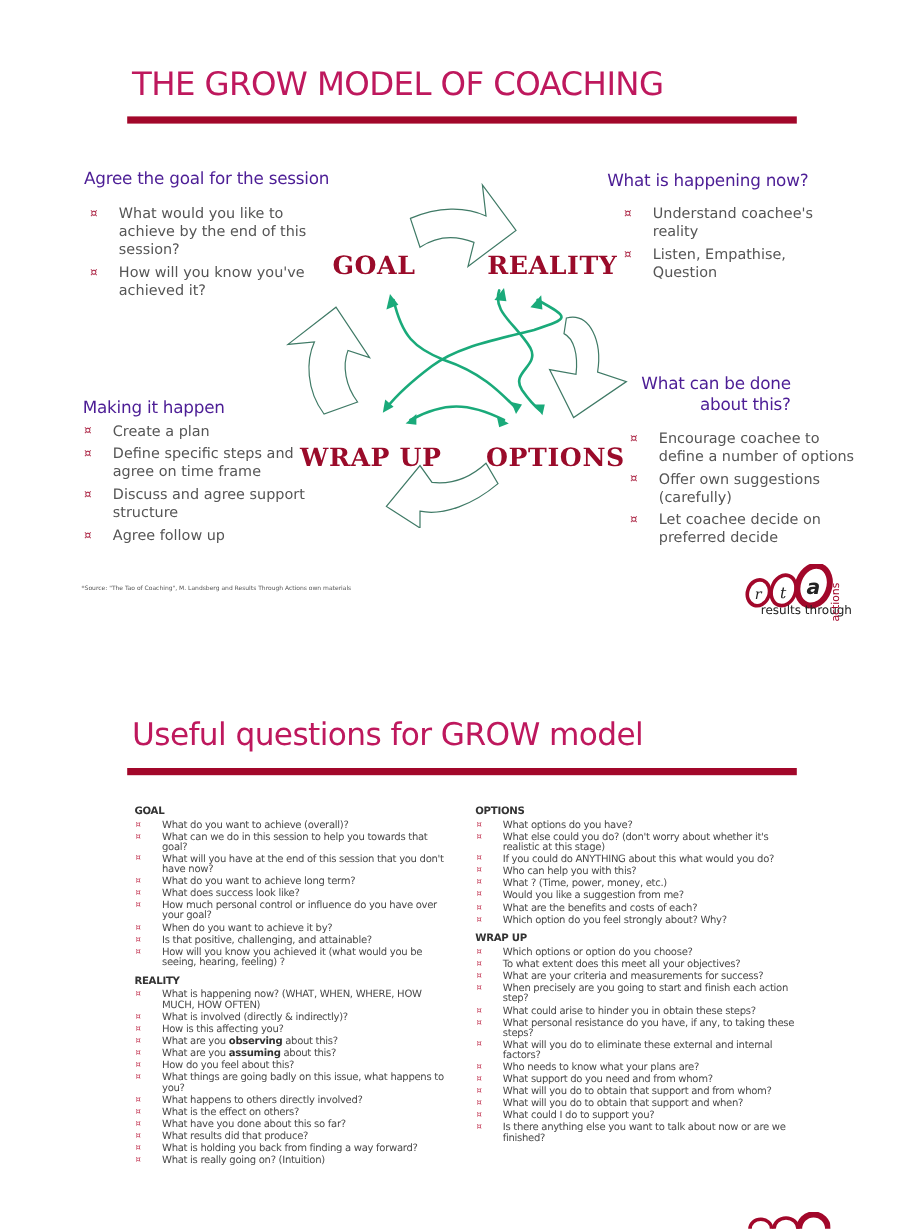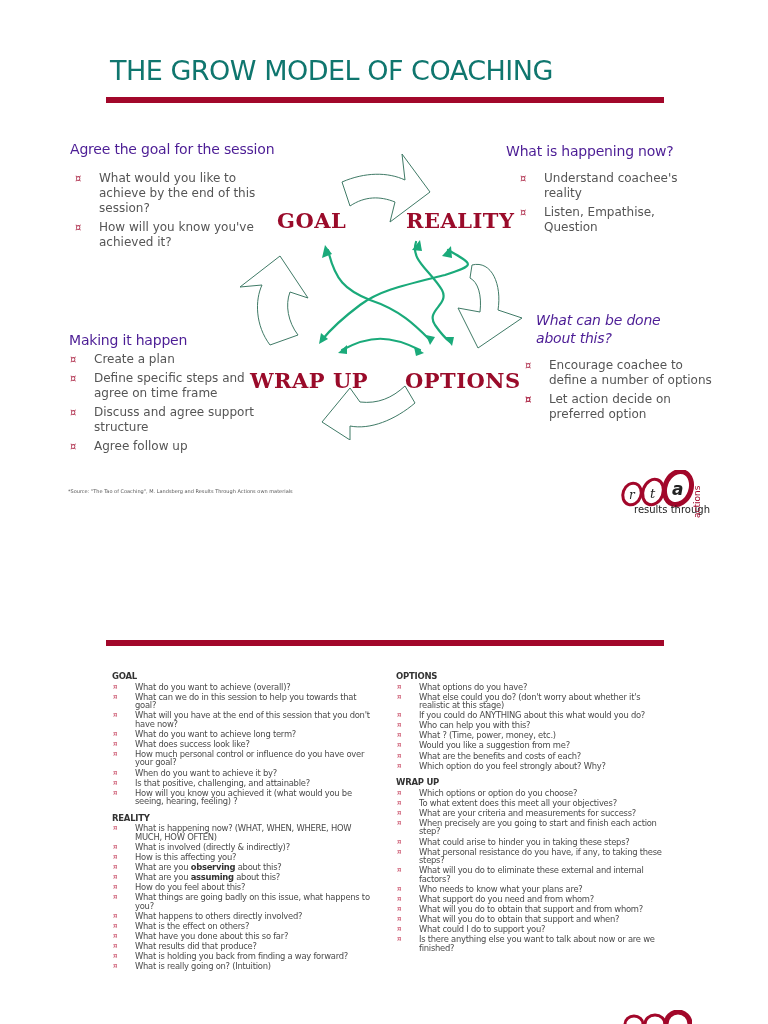--- a/index.html
+++ b/index.html
@@ -1,18 +1,18 @@
 <!DOCTYPE html>
 <html><head>
 <meta charset="utf-8">
 <style>
   html, body { margin:0; padding:0; background:#ffffff; }
   body { width:768px; height:1024px; position:relative; overflow:hidden; font-family:"DejaVu Sans", sans-serif; }
   .page { position:absolute; left:0; width:768px; }
-  .title { position:absolute; left:110px; font-family:"DejaVu Sans", sans-serif; color:#0f766e; font-weight:normal; letter-spacing:-0.5px; white-space:nowrap; }
+  .title { position:absolute; left:110px; font-family:"DejaVu Sans", sans-serif; color:#be185d; font-weight:normal; letter-spacing:-0.5px; white-space:nowrap; }
   .rule { position:absolute; left:106px; width:558px; height:6px; background:#a2072a; }
   .heading { position:absolute; color:#4c1d95; font-family:"DejaVu Sans", sans-serif; font-size:14px; letter-spacing:-0.2px; white-space:nowrap; }
   ul.bl { position:absolute; margin:0; padding:0; list-style:none; color:#555; font-size:12px; line-height:15px; }
   ul.bl li { position:relative; padding-left:24px; margin-bottom:4px; }
   ul.bl li .bul { position:absolute; left:0; top:0; color:#b0304e; font-size:10px; }
   .stage { position:absolute; font-family:"DejaVu Serif", serif; font-weight:bold; color:#9a0b2a; font-size:21px; letter-spacing:0.5px; white-space:nowrap; }
   .source { position:absolute; left:68px; top:488px; font-size:5px; color:#555; white-space:nowrap; }
   .logo { position:absolute; }
   .qcol { position:absolute; font-family:"DejaVu Sans", sans-serif; font-size:8.4px; color:#4a4a4a; line-height:8.5px; letter-spacing:-0.25px; }
   .qcol .sec { font-weight:bold; font-size:8.5px; color:#333; margin-bottom:2px; margin-left:2px; }
@@ -75,28 +75,28 @@
   </ul>
 
   <div class="heading" style="left:69px;top:332px;">Making it happen</div>
   <ul class="bl" style="left:70px;top:352px;width:185px;">
     <li><span class="bul">¤</span><span>Create a plan</span></li>
     <li><span class="bul">¤</span><span>Define specific steps and agree on time frame</span></li>
     <li><span class="bul">¤</span><span>Discuss and agree support structure</span></li>
     <li><span class="bul">¤</span><span>Agree follow up</span></li>
   </ul>
 
-  <div class="heading" style="left:536px;top:311px;width:150px;text-align:left;line-height:18px;font-style:italic;">
+  <div class="heading" style="left:509px;top:311px;width:150px;text-align:right;line-height:18px;">
     <div>What can be done</div>
     <div>about this?</div>
   </div>
   <ul class="bl" style="left:525px;top:358px;width:190px;">
     <li><span class="bul">¤</span><span>Encourage coachee to define a number of options</span></li>
-    <li><span class="bul">¤</span></li>
-    <li><span class="bul">¤</span><span>Let action decide on preferred option</span></li>
+    <li><span class="bul">¤</span><span>Offer own suggestions (carefully)</span></li>
+    <li><span class="bul">¤</span><span>Let coachee decide on preferred decide</span></li>
   </ul>
 
   <div class="source">*Source: "The Tao of Coaching", M. Landsberg and Results Through Actions own materials</div>
 
   <div class="logo" style="left:620px;top:470px;width:100px;height:50px;">
     <svg width="90" height="40" viewBox="0 0 90 40" style="position:absolute;left:0;top:0;">
       <g fill="none" stroke="#a2072a" stroke-width="3">
         <ellipse cx="12" cy="24" rx="9" ry="11" transform="rotate(20 12 24)"></ellipse>
         <ellipse cx="33" cy="22" rx="10" ry="13" transform="rotate(20 33 22)"></ellipse>
         <ellipse cx="58" cy="18" rx="13" ry="17" transform="rotate(20 58 18)" stroke-width="5"></ellipse>
@@ -104,20 +104,21 @@
       <text x="9" y="29" font-family="DejaVu Serif, serif" font-style="italic" font-size="12" fill="#222">r</text>
       <text x="30" y="28" font-family="DejaVu Serif, serif" font-style="italic" font-size="13" fill="#222">t</text>
       <text x="52" y="25" font-family="DejaVu Sans, sans-serif" font-style="italic" font-weight="bold" font-size="17" fill="#222">a</text>
     </svg>
     <div style="position:absolute;left:2px;top:34px;font-size:10px;color:#222;white-space:nowrap;padding-left:12px;">results through</div>
     <div style="position:absolute;left:72px;top:20px;font-size:9px;color:#a2072a;transform:rotate(-90deg);transform-origin:left top;white-space:nowrap;top:48px;">actions</div>
   </div>
 </div>
 
 <div class="page" style="top:540px;height:484px;">
+  <div class="title" style="top:58px;font-size:26px;">Useful questions for GROW model</div>
   <div class="rule" style="top:100px;"></div>
 
   <div class="qcol" style="left:110px;top:132px;width:265px;">
     <div class="sec">GOAL</div>
     <ul>
       <li><span class="qb">¤</span><span>What do you want to achieve (overall)?</span></li>
       <li><span class="qb">¤</span><span>What can we do in this session to help you towards that goal?</span></li>
       <li><span class="qb">¤</span><span>What will you have at the end of this session that you don't have now?</span></li>
       <li><span class="qb">¤</span><span>What do you want to achieve long term?</span></li>
       <li><span class="qb">¤</span><span>What does success look like?</span></li>
@@ -157,21 +158,21 @@
       <li><span class="qb">¤</span><span>What are the benefits and costs of each?</span></li>
       <li><span class="qb">¤</span><span>Which option do you feel strongly about? Why?</span></li>
     </ul>
 
     <div class="sec">WRAP UP</div>
     <ul>
       <li><span class="qb">¤</span><span>Which options or option do you choose?</span></li>
       <li><span class="qb">¤</span><span>To what extent does this meet all your objectives?</span></li>
       <li><span class="qb">¤</span><span>What are your criteria and measurements for success?</span></li>
       <li><span class="qb">¤</span><span>When precisely are you going to start and finish each action step?</span></li>
-      <li><span class="qb">¤</span><span>What could arise to hinder you in taking these steps?</span></li>
+      <li><span class="qb">¤</span><span>What could arise to hinder you in obtain these steps?</span></li>
       <li><span class="qb">¤</span><span>What personal resistance do you have, if any, to taking these steps?</span></li>
       <li><span class="qb">¤</span><span>What will you do to eliminate these external and internal factors?</span></li>
       <li><span class="qb">¤</span><span>Who needs to know what your plans are?</span></li>
       <li><span class="qb">¤</span><span>What support do you need and from whom?</span></li>
       <li><span class="qb">¤</span><span>What will you do to obtain that support and from whom?</span></li>
       <li><span class="qb">¤</span><span>What will you do to obtain that support and when?</span></li>
       <li><span class="qb">¤</span><span>What could I do to support you?</span></li>
       <li><span class="qb">¤</span><span>Is there anything else you want to talk about now or are we finished?</span></li>
     </ul>
   </div>

